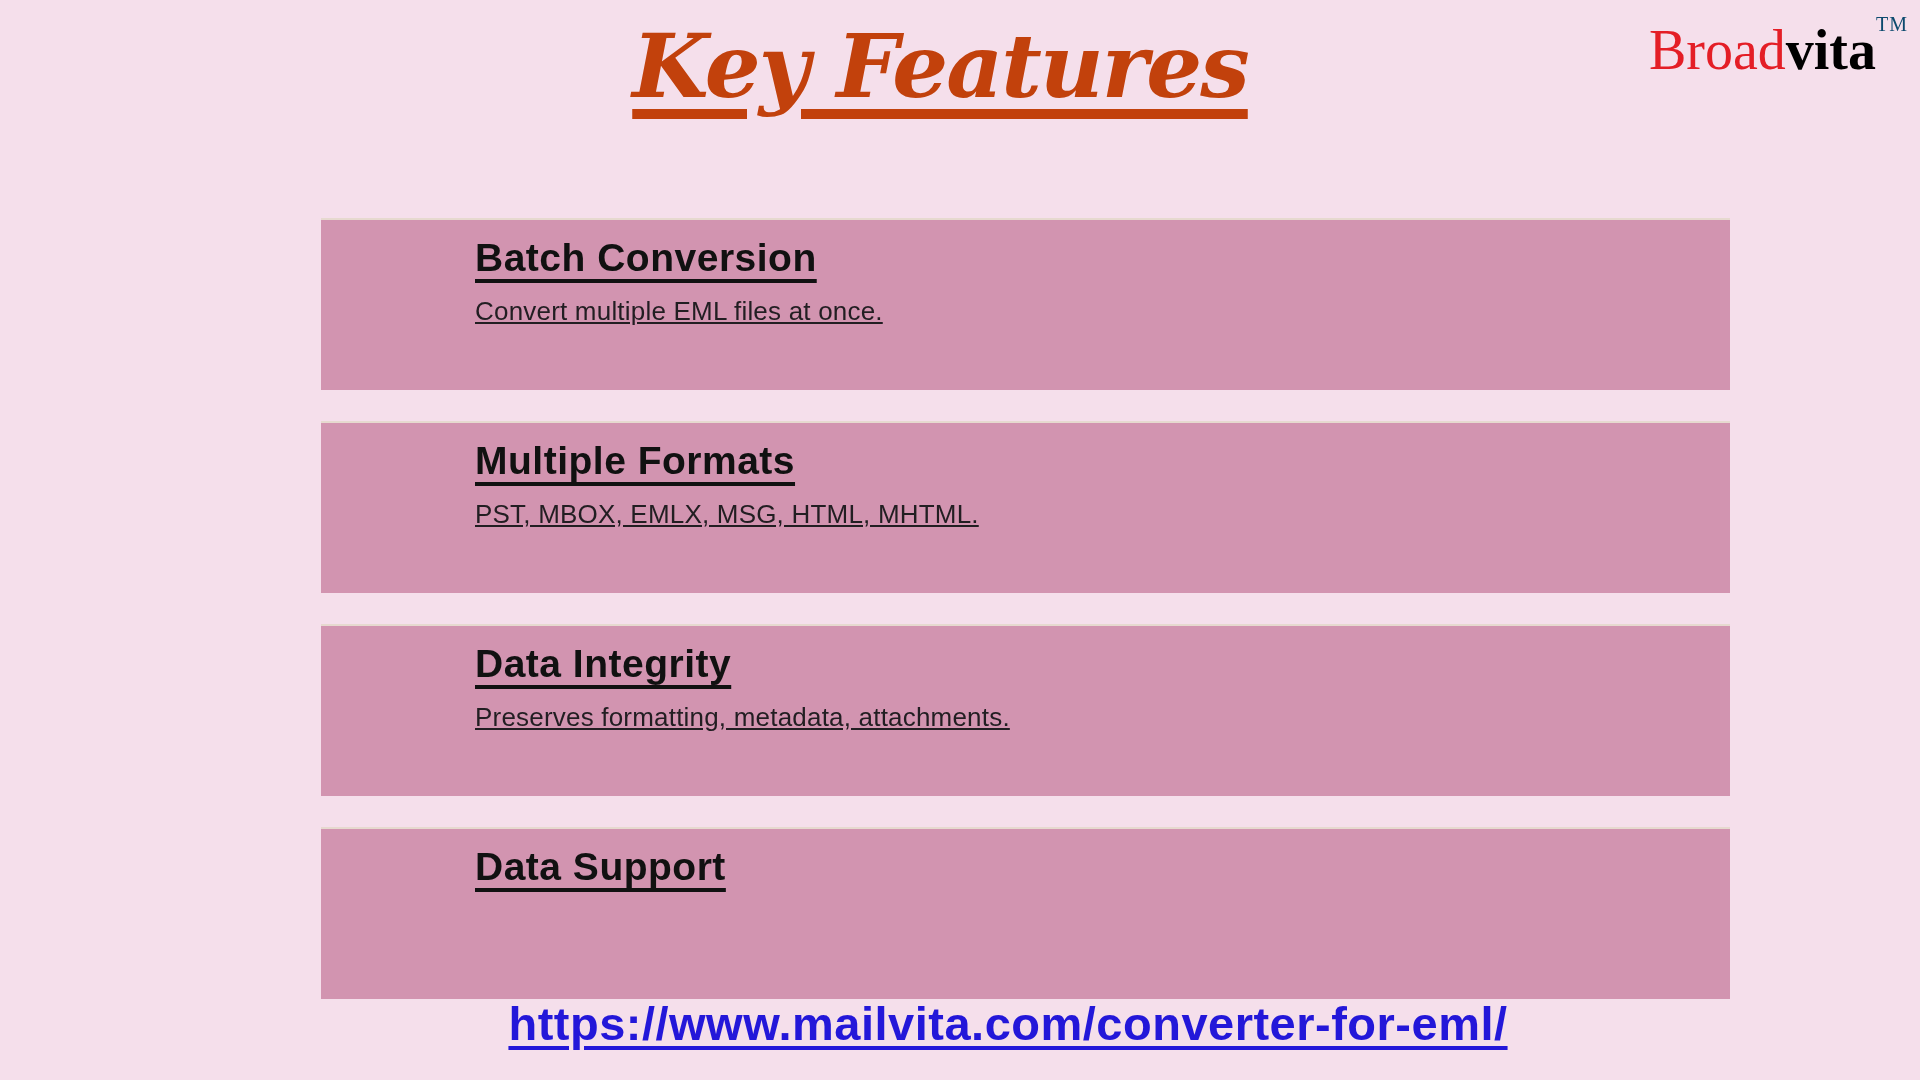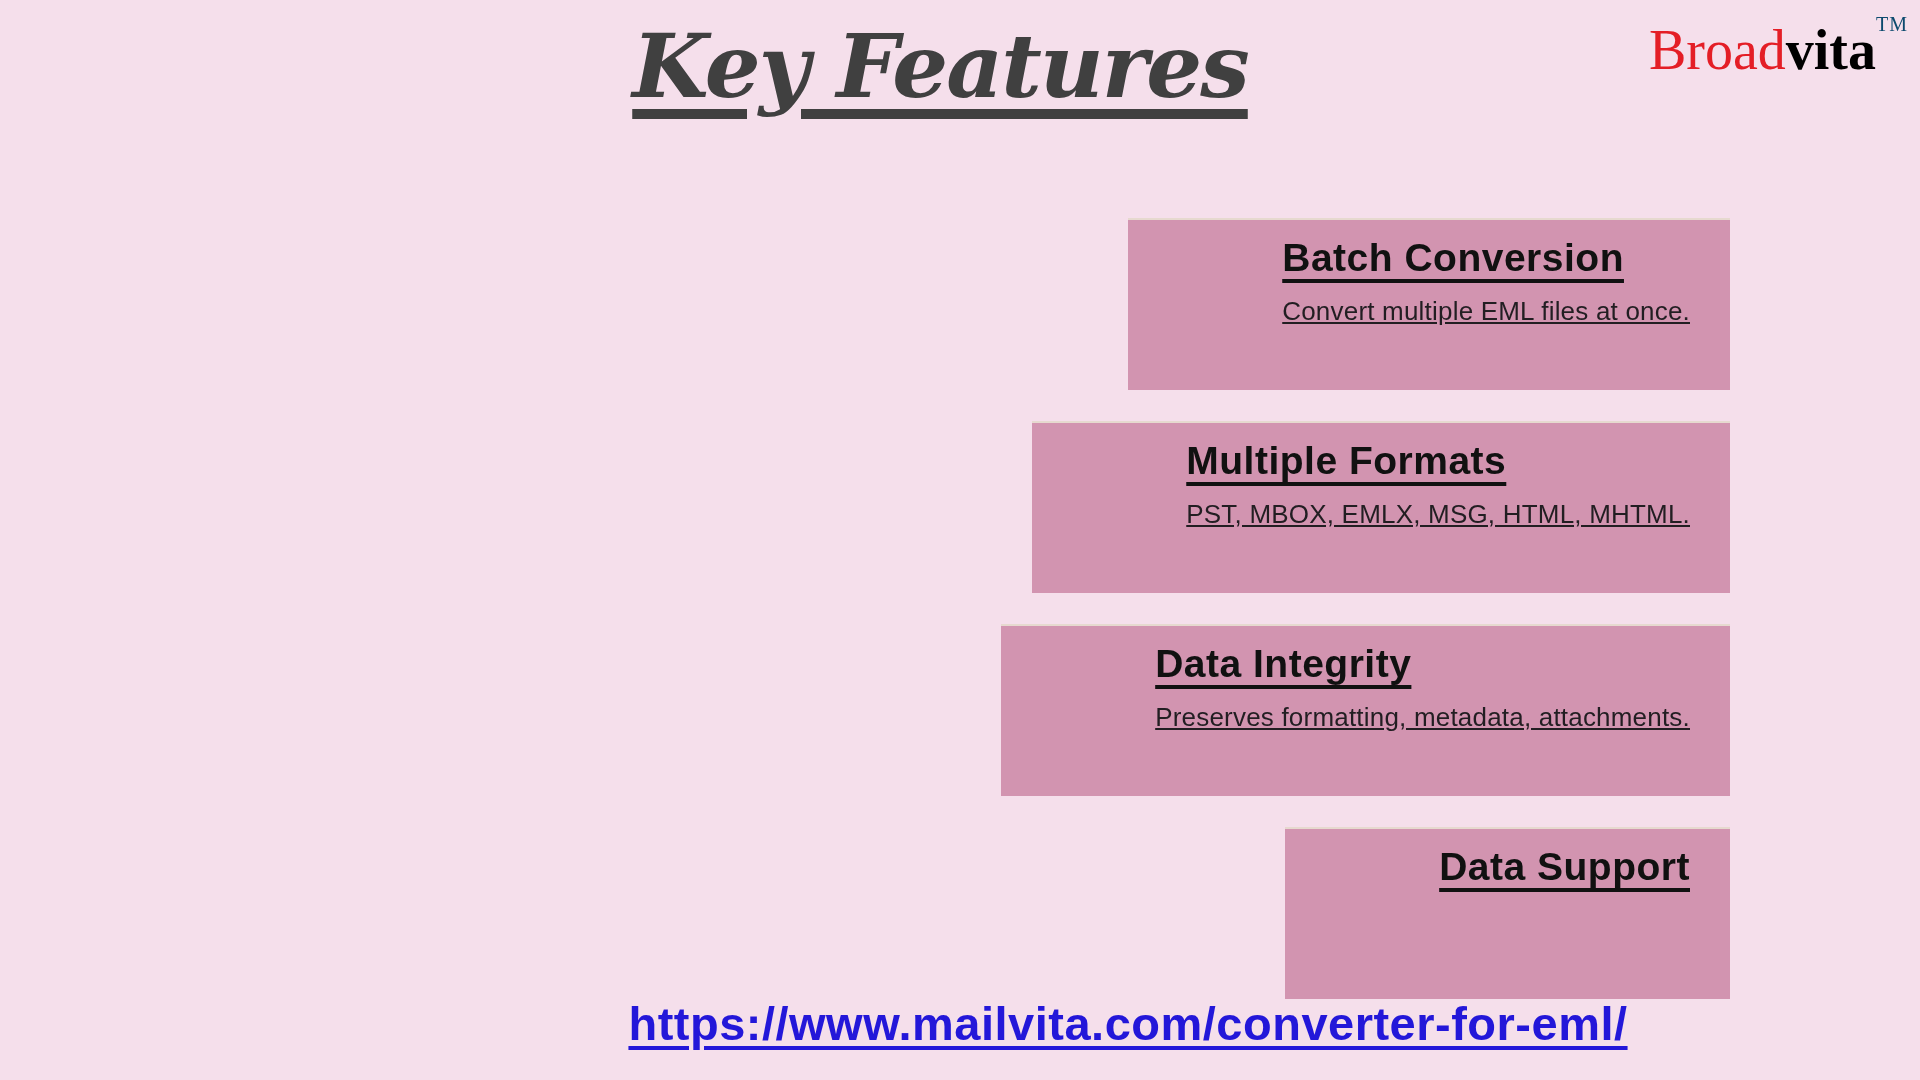--- a/index.html
+++ b/index.html
@@ -25,21 +25,21 @@
     top: 14px;
     left: 940px;
     transform: translateX(-50%);
     margin: 0;
     white-space: nowrap;
     font-family: "DejaVu Serif", serif;
     font-weight: bold;
     font-style: italic;
     font-size: 88px;
     letter-spacing: -2px;
-    color: #404040;
+    color: #c2410c;
     text-decoration: underline;
     text-decoration-thickness: 10px;
     text-underline-offset: 12px;
   }
 
   
   .logo {
     position: absolute;
     top: 14px;
     right: 12px;
@@ -59,21 +59,20 @@
 
   
   .cards {
     position: absolute;
     left: 321px;
     top: 218px;
     width: 1409px;
     display: flex;
     flex-direction: column;
     gap: 31px;
-    align-items: flex-end;
   }
   .card {
     box-sizing: border-box;
     height: 172px;
     background: #d294b0;
     border-top: 2px solid #e6d9cf;
     padding: 16px 40px 0 154px;
   }
   .card-title {
     margin: 0;
@@ -90,21 +89,21 @@
     font-size: 26px;
     color: #221e22;
     letter-spacing: 0.2px;
     text-decoration: underline;
   }
 
   
   .site-link {
     position: absolute;
     top: 996px;
-    left: 1128px;
+    left: 1008px;
     transform: translateX(-50%);
     white-space: nowrap;
     font-size: 47px;
     font-weight: bold;
     color: #2317d9;
     text-decoration: underline;
     text-decoration-thickness: 4px;
     text-underline-offset: 6px;
     letter-spacing: 0.5px;
   }

